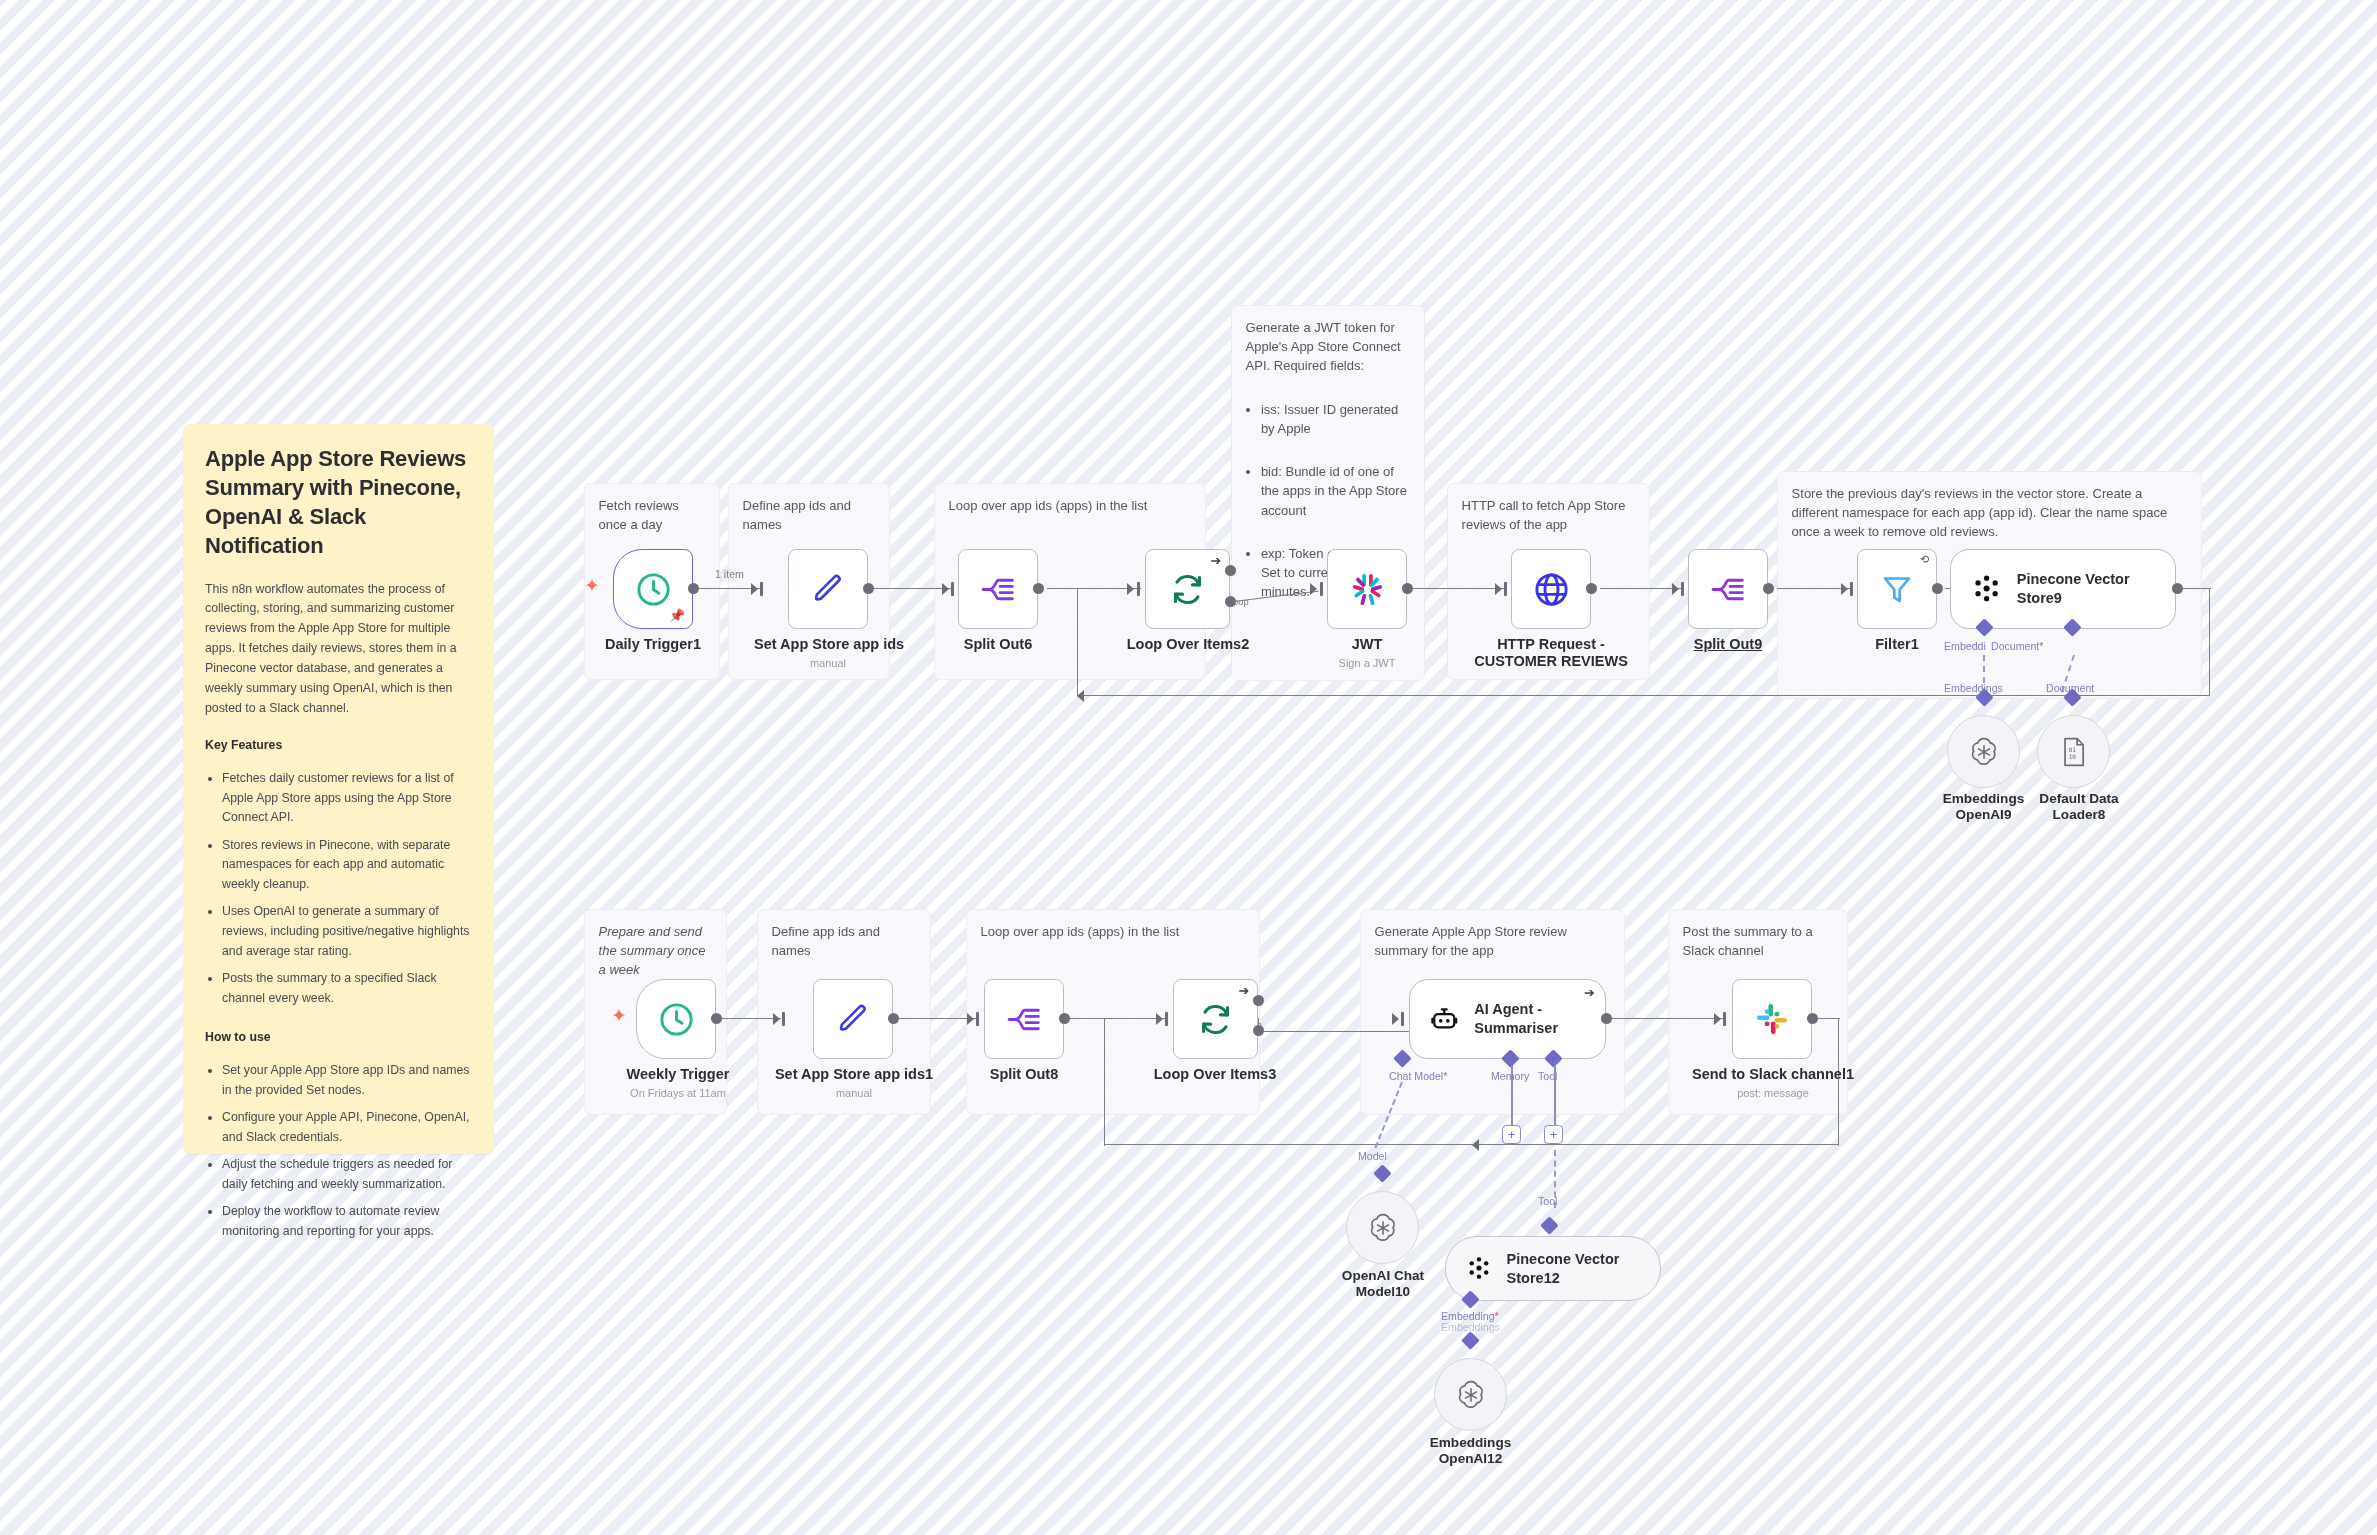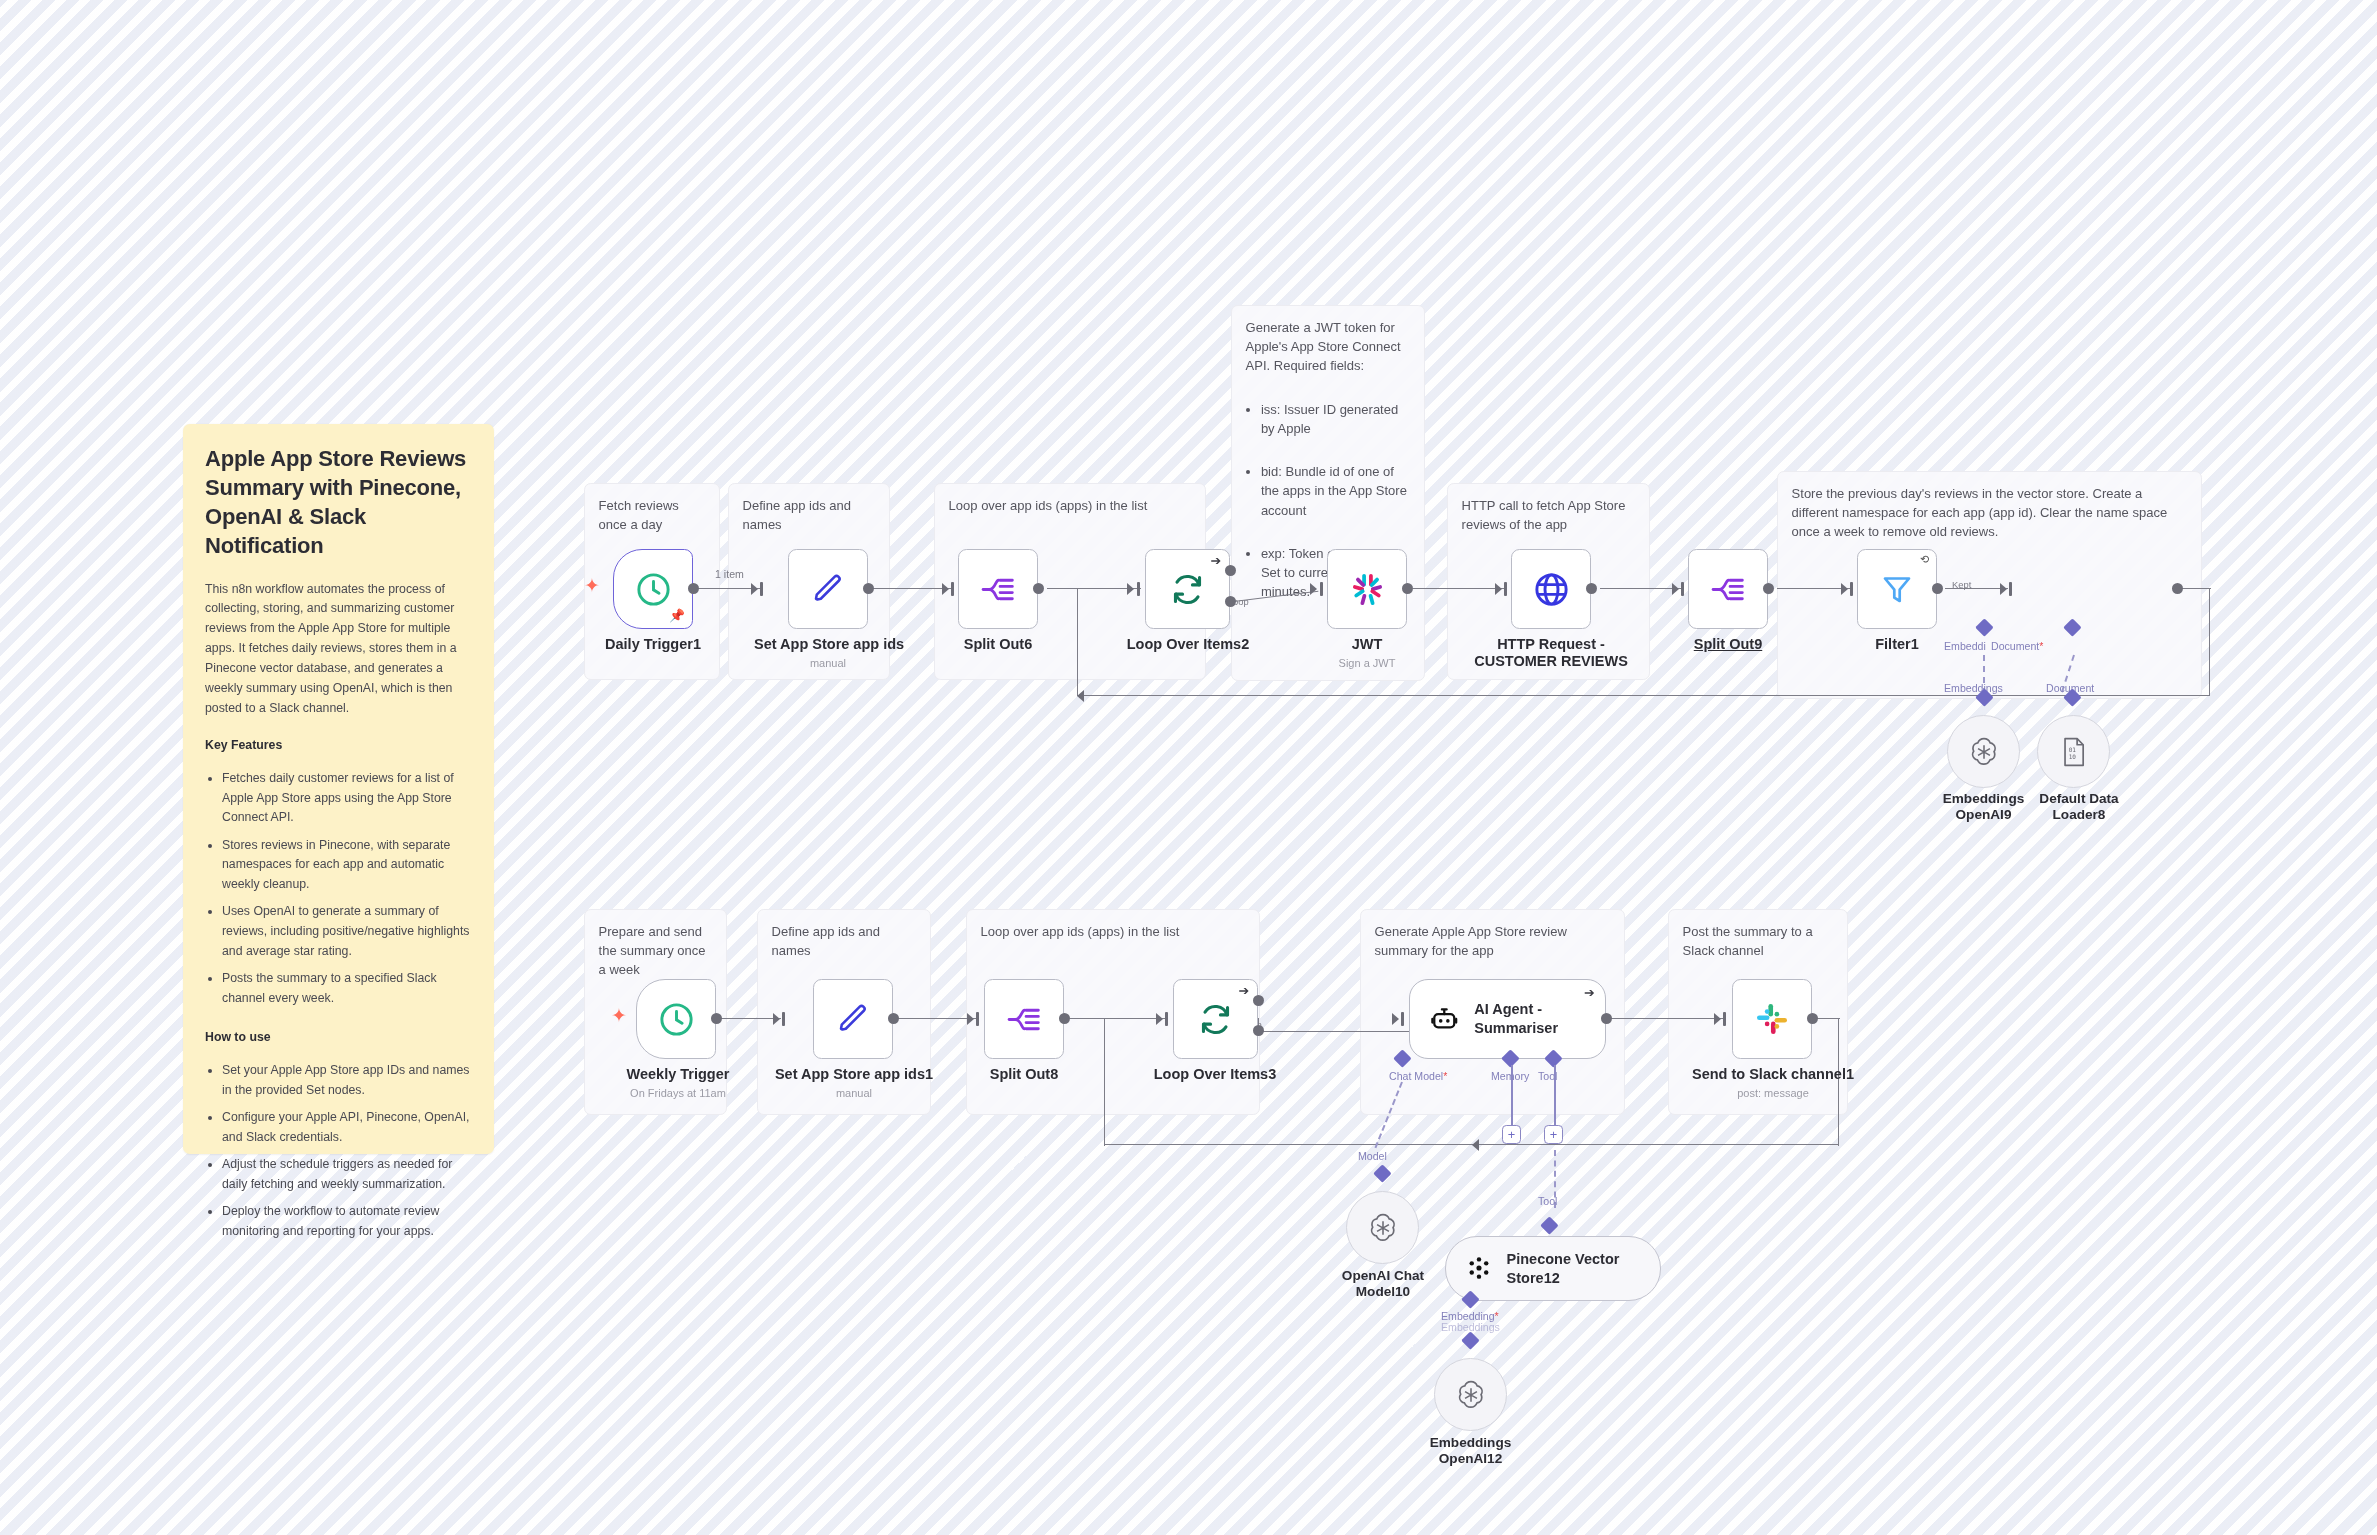--- a/index.html
+++ b/index.html
@@ -421,20 +421,34 @@
 
   <div class="node" style="left:1857px; top:549px; width:80px; height:80px;">
     <svg width="36" height="36" viewBox="0 0 24 24" fill="none">
       <path d="M4 5h16l-6.2 7.4V20l-3.6-2.2v-5.4L4 5z" stroke="#4fa8f5" stroke-width="1.8" stroke-linejoin="round"></path>
     </svg>
     <span class="corner-badge" style="right:6.8px; top:3.4px; font-size:11px; color:#555;">⟲</span>
   </div>
   <div class="dot" style="left:1932px; top:583px;"></div>
   <div class="node-label" style="left:1857px; top:636px; width:80px;">Filter1</div>
 
+  <div class="node wide" style="left:1950px; top:549px; width:226px; height:80px;">
+    <svg width="34" height="34" viewBox="0 0 24 24">
+      <g fill="#111">
+        <circle cx="12" cy="4.2" r="1.9"></circle>
+          <circle cx="18.2" cy="7.6" r="1.9"></circle>
+        <circle cx="18.2" cy="15.4" r="1.9"></circle>
+          <circle cx="12" cy="19" r="1.9"></circle>
+        <circle cx="5.8" cy="15.4" r="1.9"></circle>
+          <circle cx="5.8" cy="7.6" r="1.9"></circle>
+        <circle cx="12" cy="11.6" r="2.2"></circle>
+      </g>
+    </svg>
+    <div class="wide-title">Pinecone Vector Store9</div>
+  </div>
   <div class="dot" style="left:2172px; top:583px;"></div>
 
   <div class="diamond" style="left:1978px; top:621px;"></div>
   <div class="diamond" style="left:2066px; top:621px;"></div>
   <div class="purple-label" style="left:1944px; top:640px;"><span>Embeddi</span></div>
   <div class="purple-label" style="left:1991px; top:640px;"><span>Document</span><span class="req">*</span></div>
   <div class="dashed-v" style="left:1983px; top:655px; height:39px;"></div>
   <div class="dashed-v" style="left:2073px; top:655px; height:39px; transform:rotate(18deg); transform-origin:top;"></div>
   <div class="purple-label" style="left:1944px; top:682px;">Embeddings</div>
   <div class="purple-label" style="left:2046px; top:682px;">Document</div>
@@ -451,21 +465,21 @@
     <svg width="29" height="32" viewBox="0 0 24 26" fill="none">
       <path d="M5 2h10l5 5v17H5V2z" stroke="#6b6b74" stroke-width="1.4" stroke-linejoin="round"></path>
       <path d="M15 2v5h5" stroke="#6b6b74" stroke-width="1.4" stroke-linejoin="round"></path>
       <text x="8" y="13" font-size="5" fill="#6b6b74" font-family="monospace">01</text>
       <text x="8" y="19" font-size="5" fill="#6b6b74" font-family="monospace">10</text>
     </svg>
   </div>
   <div class="node-label" style="left:1928px; top:791px; width:111px; font-size:13.6px; white-space:normal;">Embeddings OpenAI9</div>
   <div class="node-label" style="left:2032px; top:791px; width:94px; font-size:13.6px; white-space:normal;">Default Data Loader8</div>
 
-  <div class="group-note" style="left:584px; top:909px; width:143px; height:206px;">
+  <div class="group-note" style="left:584px; top:909px; width:143px; height:206px;font-style:italic;">
     <div class="note-text">Prepare and send the summary once a week</div>
   </div>
   <div class="group-note" style="left:757px; top:909px; width:174px; height:206px;">
     <div class="note-text">Define app ids and names</div>
   </div>
   <div class="group-note" style="left:966px; top:909px; width:294px; height:206px;">
     <div class="note-text">Loop over app ids (apps) in the list</div>
   </div>
   <div class="group-note" style="left:1360px; top:909px; width:265px; height:206px;">
     <div class="note-text">Generate Apple App Store review summary for the app</div>

